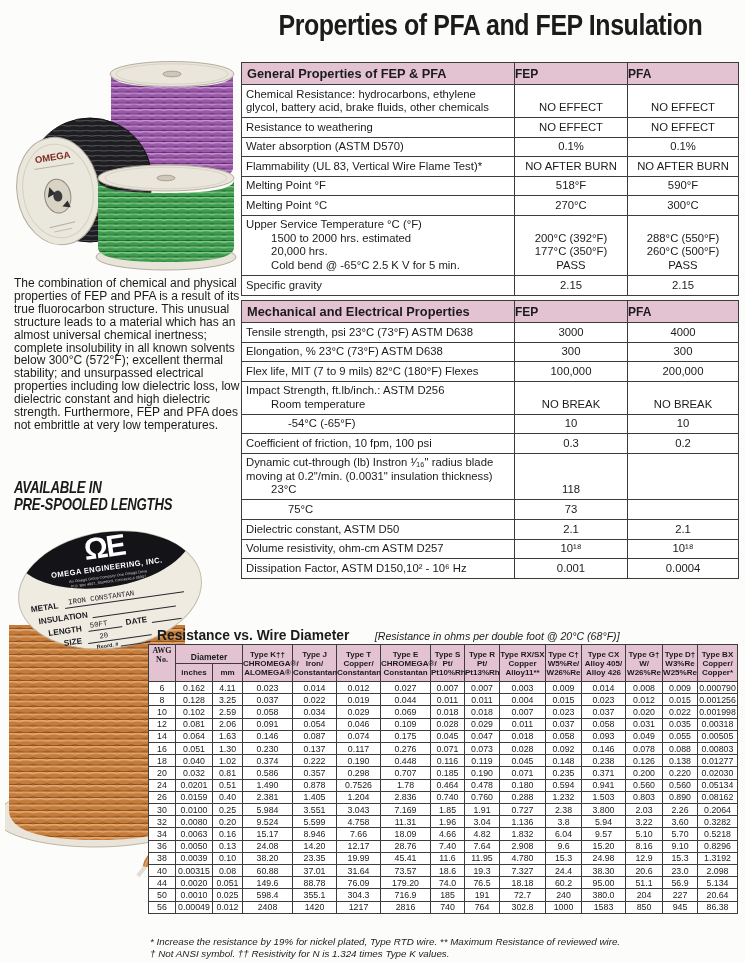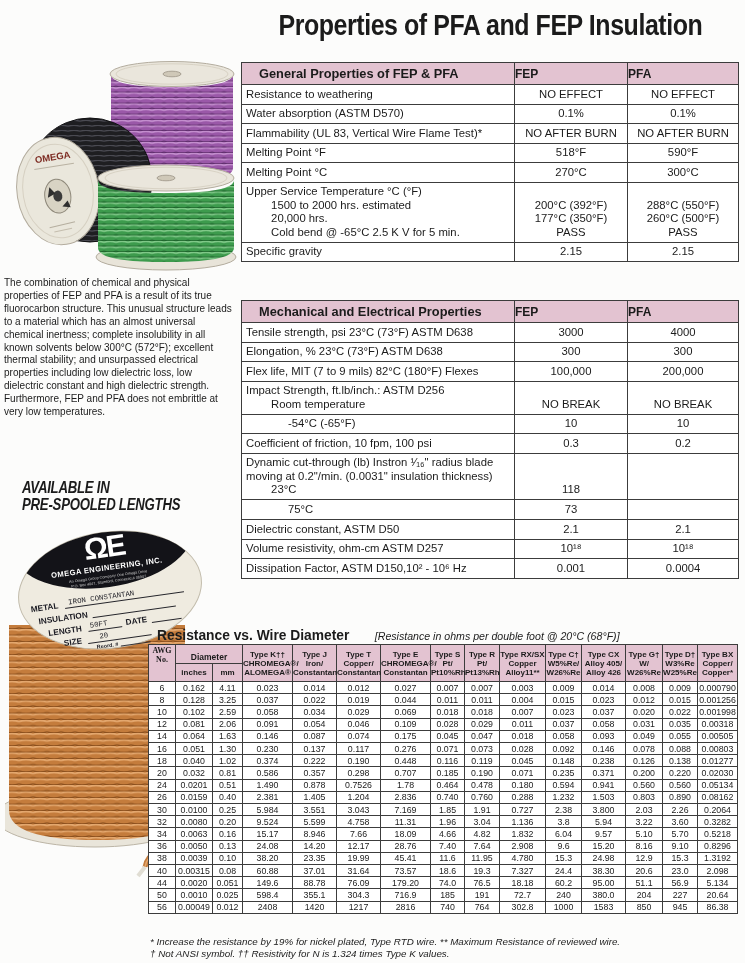--- a/index.html
+++ b/index.html
@@ -18,34 +18,34 @@
   #page-title span{
     display:inline-block; font-size:29px; font-weight:bold; letter-spacing:-0.5px;
     transform:scaleX(0.86); transform-origin:center top; white-space:nowrap;
   }
 
   
   table.props { border-collapse:collapse; table-layout:fixed; background:#fff; z-index:2; }
   table.props th, table.props td { border:1px solid #3c3c3c; }
   table.props td { font-size:11.3px; line-height:1.2; padding:2.5px 4px; }
   .props thead th { background:#e3c3d1; }
-  .props th.main  { text-align:left; font-size:12.8px; font-weight:bold; padding:3px 17px; }
+  .props th.main  { text-align:left; font-size:12.8px; font-weight:bold; padding:3px 5px; }
   .props th.col   { text-align:left; font-size:12px; font-weight:bold; }
   .props td.prop  { text-align:left; }
   .props td.val   { text-align:center; }
   .pre   { white-space:pre-line; }
   .vb    { vertical-align:bottom; }
   td.indent { padding-left:46px !important; }
   #general-table    { left:241px; top:62px;  width:497px; }
   #mechanical-table { left:241px; top:300px; width:497px; }
   .props col.c-prop { width:273px; } .props col.c-fep { width:113px; } .props col.c-pfa { width:111px; }
 
   
-  #intro-paragraph { left:4px; top:277px; width:228px; font-size:10px; line-height:12.9px; z-index:2; }
-  #available { left:14px; top:479px; z-index:2;margin-left:8px; }
+  #intro-paragraph { left:14px; top:277px; width:228px; font-size:12px; line-height:12.9px; z-index:2; }
+  #available { left:14px; top:479px; z-index:2; }
   #available div{
     font-size:16.5px; font-weight:bold; font-style:italic; line-height:17px;
     transform:scaleX(0.8); transform-origin:left top; white-space:nowrap; letter-spacing:-0.3px;
   }
 
   
   #resistance-heading { left:157px; top:626px; width:584px; z-index:3; white-space:nowrap; }
   #resistance-title    { font-size:13.8px; font-weight:bold; }
   #resistance-subtitle { font-size:10.6px; font-style:italic; margin-left:21px; }
 
@@ -139,20 +139,26 @@
       <col class="c-pfa">
     </colgroup>
   <thead>
     <tr>
       <th class="main">General Properties of FEP &amp; PFA</th>
       <th class="col">FEP</th>
       <th class="col">PFA</th>
     </tr>
   </thead>
   <tbody>
+      <tr>
+        <td class="prop pre">Chemical Resistance: hydrocarbons, ethylene
+glycol, battery acid, brake fluids, other chemicals</td>
+        <td class="val pre vb">NO EFFECT</td>
+        <td class="val pre vb">NO EFFECT</td>
+      </tr>
       <tr>
         <td class="prop pre">Resistance to weathering</td>
         <td class="val pre">NO EFFECT</td>
         <td class="val pre">NO EFFECT</td>
       </tr>
       <tr>
         <td class="prop pre">Water absorption (ASTM D570)</td>
         <td class="val pre">0.1%</td>
         <td class="val pre">0.1%</td>
       </tr>

